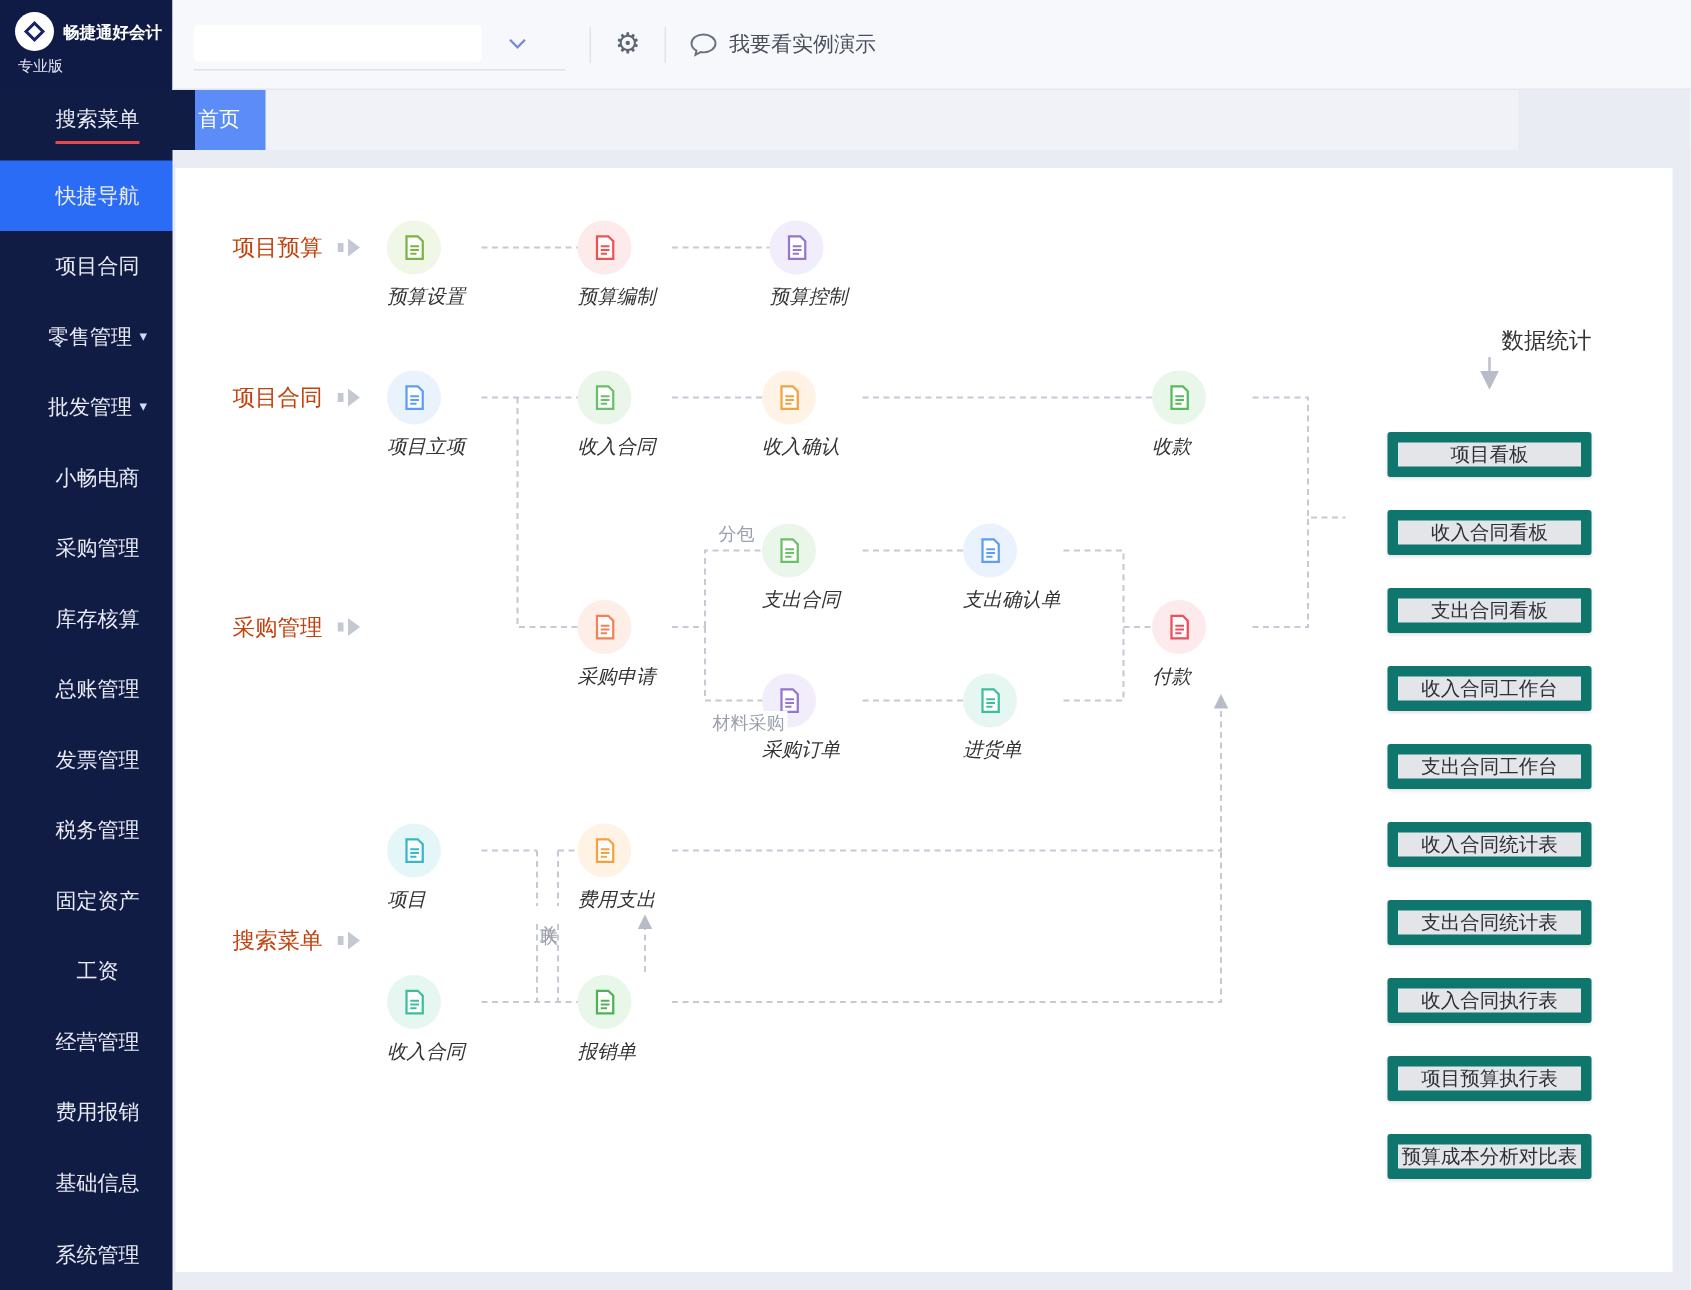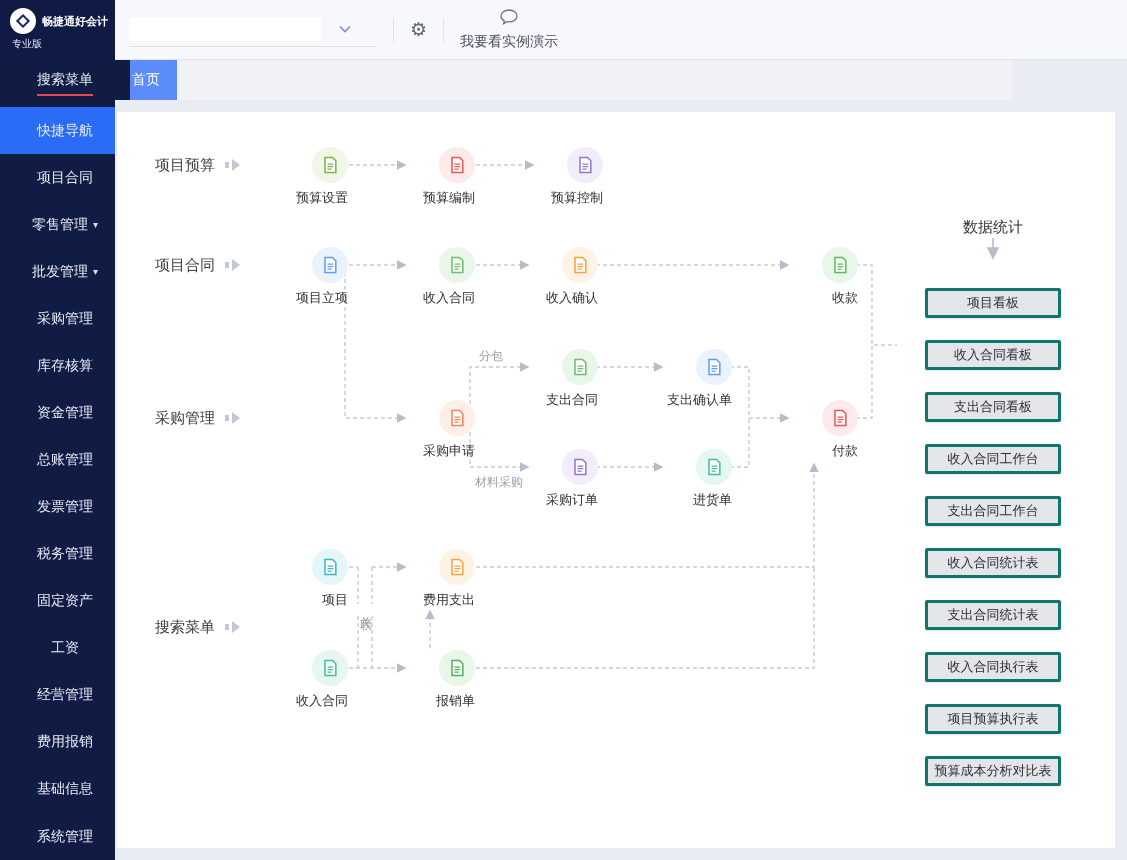--- a/index.html
+++ b/index.html
@@ -19,21 +19,21 @@
 
   #topbar { position:absolute; left:115px; top:0; width:1012px; height:60px;
     background:#f7f8fc; border-bottom:1px solid #e3e6ee;
     display:flex; align-items:center; padding-left:14px; }
   .acct { display:flex; align-items:center; width:248px; height:34px;
     border-bottom:1px solid #dfe2ec; cursor:pointer; }
   .redact { width:192px; height:24px; background:#ffffff; border-radius:3px; }
   .chev { margin-left:18px; }
   .vdiv { width:1px; height:24px; background:#e0e3ec; margin:0 16px; }
   .gear { font-size:19px; color:#5f6573; cursor:pointer; line-height:1; }
-  .demo-wrap { display:flex; align-items:center; gap:8px; cursor:pointer;flex-direction:column; }
+  .demo-wrap { display:flex; align-items:center; gap:8px; cursor:pointer; }
   .demo { font-size:14px; color:#4a4f5b; }
 
   
   #tabrow { position:absolute; left:115px; top:60px; width:897px; height:40px; background:#f0f2f7; }
   .tab { position:absolute; left:0; top:0; width:62px; height:40px; background:#5b8cf8;
     color:#fff; font-size:14px; display:flex; align-items:center; justify-content:center; cursor:pointer; }
 
   
   #sidebar { position:absolute; left:0; top:60px; width:130px; height:800px;
     background:#111c45; display:flex; flex-direction:column; }
@@ -45,35 +45,35 @@
 
   
   #content { position:absolute; left:115px; top:100px; width:1012px; height:760px; background:#eaecf3; }
   #canvas { position:absolute; left:2px; top:12px; width:998px; height:736px; background:#ffffff; }
 
   #edges { position:absolute; left:0; top:0; width:998px; height:736px; pointer-events:none; }
   .edge { fill:none; stroke:#c6cad4; stroke-width:1.4; stroke-dasharray:4 3; }
   .edge-solid { fill:none; stroke:#bfc4cf; stroke-width:1.8; }
 
   .rowlab { position:absolute; height:20px; display:flex; align-items:center; gap:10px;
-    font-size:15px; color:#404040; white-space:nowrap; }
+    font-size:15px; color:#c2410c; white-space:nowrap; }
   .rarrow { flex:0 0 auto; }
 
-  .node { position:absolute; width:90px; text-align:right; cursor:pointer; }
+  .node { position:absolute; width:90px; text-align:left; cursor:pointer;font-style:italic; }
   .nc { width:36px; height:36px; border-radius:50%; display:inline-flex;
     align-items:center; justify-content:center; }
   .nl { display:block; margin-top:6px; font-size:13px; color:#333; white-space:nowrap; }
 
   .edgelab { position:absolute; font-size:12px; color:#9aa0ac; background:#fff; padding:0 2px; white-space:nowrap; }
   .edgelab.vert { writing-mode:vertical-rl; letter-spacing:3px; padding:2px 0; }
 
-  .stats-title { position:absolute; left:808px; top:106px; width:136px; text-align:center;
+  .stats-title { position:absolute; left:808px; top:106px; width:136px; text-align:right;
     font-size:15px; color:#333; }
   .statbtn { position:absolute; left:808px; width:136px; height:30px; background:#e4e5e9;
-    border:3px solid #0f766e; border-radius:2px; font-size:13px; color:#2b2f36;
+    border:7px solid #0f766e; border-radius:2px; font-size:13px; color:#2b2f36;
     display:flex; align-items:center; justify-content:center; cursor:pointer;
     box-shadow:0 1px 2px rgba(31,35,41,.12); white-space:nowrap; }
 </style>
 </head>
 <body>
 
 <div id="logo">
   <div class="logo-row">
     <span class="logo-badge">
         <span class="logo-diamond"></span>
@@ -117,27 +117,27 @@
     </div>
   <div class="sitem">
       <span class="slabel">零售管理</span>
       <span class="caret">▾</span>
     </div>
   <div class="sitem">
       <span class="slabel">批发管理</span>
       <span class="caret">▾</span>
     </div>
   <div class="sitem">
+      <span class="slabel">小畅电商</span>
+    </div>
+  <div class="sitem">
       <span class="slabel">采购管理</span>
     </div>
   <div class="sitem">
       <span class="slabel">库存核算</span>
-    </div>
-  <div class="sitem">
-      <span class="slabel">资金管理</span>
     </div>
   <div class="sitem">
       <span class="slabel">总账管理</span>
     </div>
   <div class="sitem">
       <span class="slabel">发票管理</span>
     </div>
   <div class="sitem">
       <span class="slabel">税务管理</span>
     </div>

